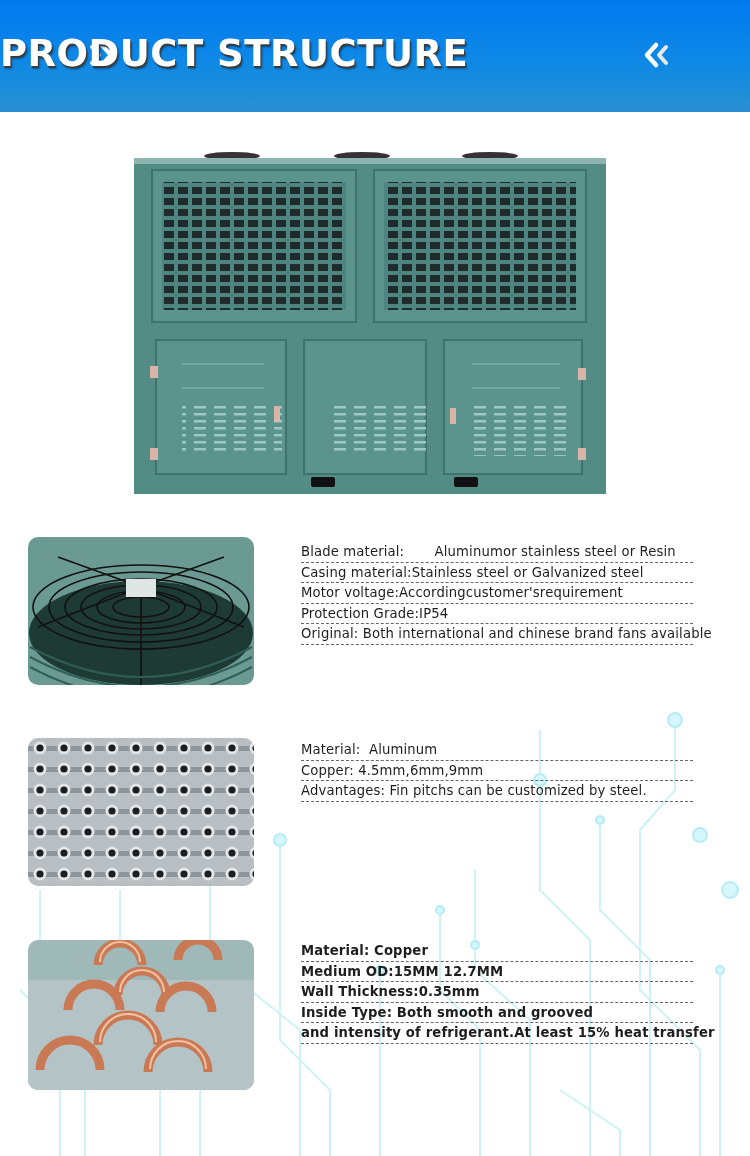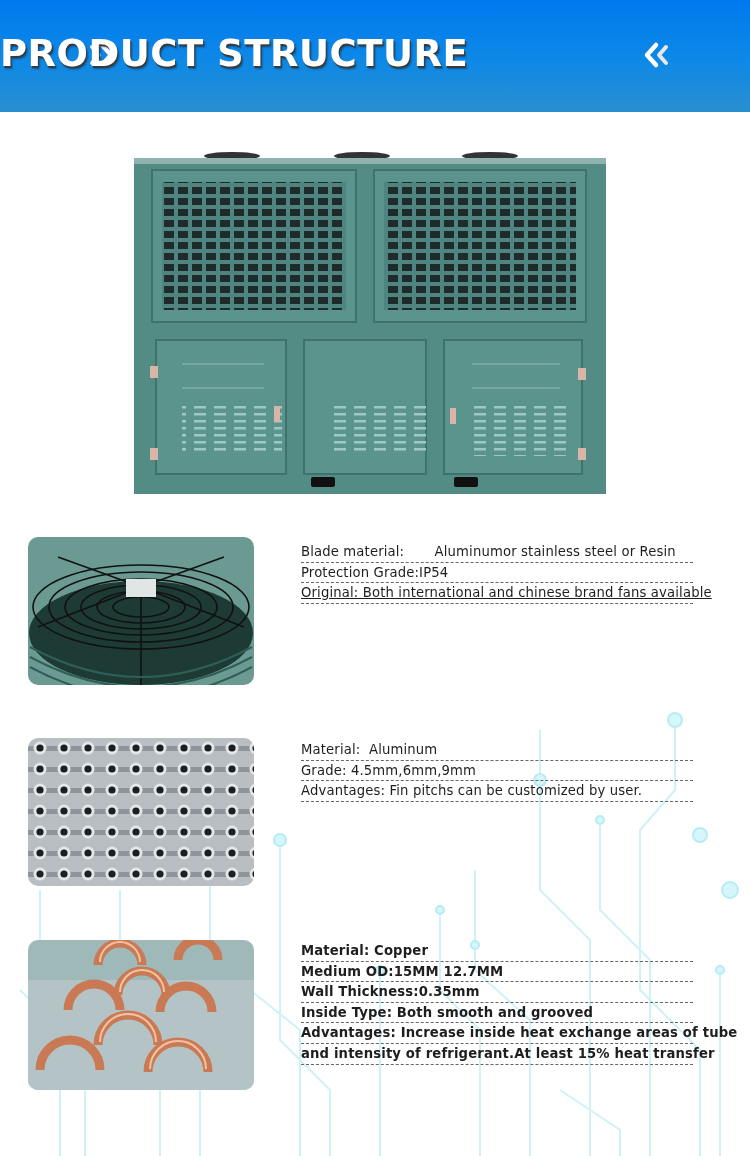--- a/index.html
+++ b/index.html
@@ -32,21 +32,21 @@
   
   .feature-img {
     position: absolute; left: 28px; width: 226px; border-radius: 10px; overflow: hidden;
   }
   .spec-list { position: absolute; left: 270px; width: 392px; margin-left: 31px; }
   .spec-line {
     font-family: "DejaVu Sans", sans-serif; font-size: 13.2px; line-height: 18px;
     color: #1e1e1e; white-space: nowrap; letter-spacing: 0.15px;
     border-bottom: 1px dashed #666; height: 20.6px; padding-top: 1px;
   }
-  .spec-line.wide { overflow: visible; text-decoration: underline; }
+  .spec-line.wide { overflow: visible; }
 </style>
 </head>
 <body>
 
 <div class="banner">
   <svg class="chev chev-left" viewBox="0 0 30 30">
     <polyline points="4,7 11,15 4,23" fill="none" stroke="#e8e8e8" stroke-width="4" stroke-linecap="round" stroke-linejoin="round"></polyline>
     <polyline points="14,5 23,15 14,25" fill="none" stroke="#ffffff" stroke-width="4.5" stroke-linecap="round" stroke-linejoin="round"></polyline>
   </svg>
   <div class="banner-title">PRODUCT STRUCTURE</div>
@@ -152,39 +152,41 @@
   </g>
   <g fill="none" stroke="#2f5e57" stroke-width="2">
     <path d="M2,110 Q113,170 224,110"></path>
     <path d="M2,120 Q113,180 224,120"></path>
     <path d="M2,130 Q113,190 224,130"></path>
   </g>
   <rect x="98" y="42" width="30" height="18" fill="#dfe6e4"></rect>
 </svg>
 <div class="spec-list" style="top:542px;">
   <div class="spec-line" style="white-space:pre;">Blade material:       Aluminumor stainless steel or Resin</div>
+  <div class="spec-line">Casing material:Stainless steel or Galvanized steel</div>
+  <div class="spec-line">Motor voltage:Accordingcustomer'srequirement</div>
   <div class="spec-line">Protection Grade:IP54</div>
   <div class="spec-line wide">Original: Both international and chinese brand fans available</div>
 </div>
 
 <svg class="feature-img" style="top:738px;height:148px;" viewBox="0 0 226 148">
   <defs>
     <pattern id="fins" width="24" height="21" patternUnits="userSpaceOnUse">
       <rect width="24" height="21" fill="#b9bec2"></rect>
       <rect x="0" y="8" width="24" height="5" fill="#8e9499"></rect>
       <circle cx="12" cy="10" r="6.5" fill="#e4e7e9"></circle>
       <circle cx="12" cy="10" r="3.6" fill="#1c1f22"></circle>
     </pattern>
   </defs>
   <rect width="226" height="148" fill="url(#fins)"></rect>
 </svg>
 <div class="spec-list" style="top:740px;">
   <div class="spec-line" style="white-space:pre;">Material:  Aluminum</div>
-  <div class="spec-line">Grade: 4.5mm,6mm,9mm</div>
-  <div class="spec-line">Advantages: Fin pitchs can be customized by user.</div>
+  <div class="spec-line">Copper: 4.5mm,6mm,9mm</div>
+  <div class="spec-line">Advantages: Fin pitchs can be customized by steel.</div>
 </div>
 
 <svg class="feature-img" style="top:940px;height:150px;" viewBox="0 0 226 150">
   <rect width="226" height="150" fill="#9fb8b8"></rect>
   <rect x="0" y="40" width="226" height="110" fill="#b4c3c6"></rect>
   <g fill="none" stroke="#c97a55" stroke-width="9" stroke-linecap="butt">
     <path d="M70,25 A22,22 0 0 1 114,25"></path>
     <path d="M150,20 A20,20 0 0 1 190,20"></path>
     <path d="M90,55 A24,24 0 0 1 138,55"></path>
     <path d="M40,70 A26,26 0 0 1 92,70"></path>
@@ -198,15 +200,14 @@
     <path d="M92,52 A22,22 0 0 1 136,52"></path>
     <path d="M72,102 A28,28 0 0 1 128,102"></path>
     <path d="M122,129 A28,28 0 0 1 178,129"></path>
   </g>
 </svg>
 <div class="spec-list" style="top:941px;font-weight:bold;">
   <div class="spec-line">Material: Copper</div>
   <div class="spec-line">Medium OD:15MM 12.7MM</div>
   <div class="spec-line">Wall Thickness:0.35mm</div>
   <div class="spec-line">Inside Type: Both smooth and grooved</div>
-  <div class="spec-line">Advantages: Increase inside heat exchange areas of tube</div>
   <div class="spec-line">and intensity of refrigerant.At least 15% heat transfer</div>
 </div>
 
 </body></html>

